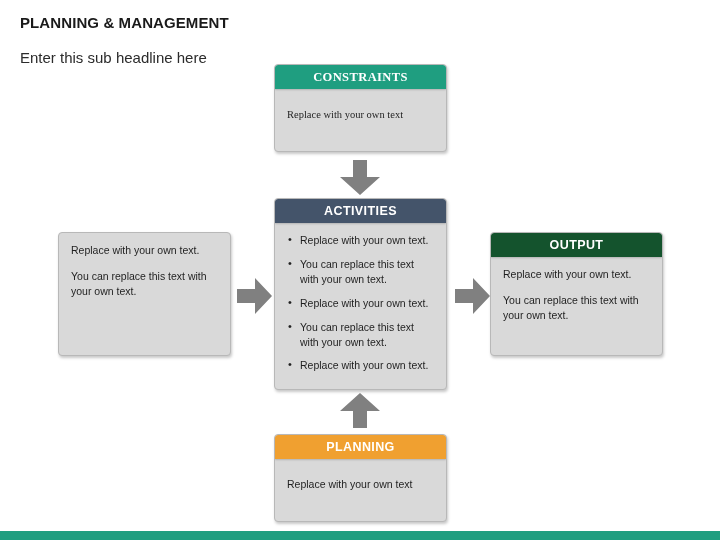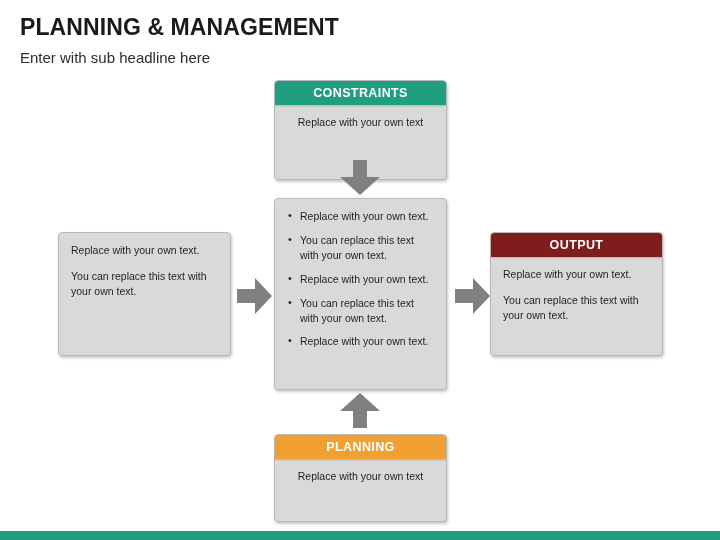--- a/index.html
+++ b/index.html
@@ -14,21 +14,21 @@
     background: #ffffff;
     font-family: "Liberation Sans", sans-serif;
     position: relative;
   }
 
   
   .page-title {
     position: absolute;
     left: 20px;
     top: 14px;
-    font-size: 23px;
+    font-size: 15px;
     font-weight: bold;
     color: #1a1a1a;
     letter-spacing: 0.1px;
     white-space: nowrap;
   }
 
   .page-subtitle {
     position: absolute;
     left: 20px;
     top: 49px;
@@ -64,22 +64,21 @@
     padding: 10px 12px 10px 12px;
     font-size: 10.5px;
     color: #1f1f1f;
     line-height: 1.45;
   }
 
   .card-body p { margin-bottom: 11px; }
   .card-body p:last-child { margin-bottom: 0; }
 
   .card-body.centered {
-    text-align: center;
-    padding-top: 10px;
+    padding-top: 18px;
   }
 
   
   ul.bullets {
     list-style: none;
     padding: 0;
     margin: 0;
   }
   ul.bullets li {
     position: relative;
@@ -93,21 +92,21 @@
   ul.bullets li::before {
     content: "\2022";
     position: absolute;
     left: 1px;
     top: -1px;
     font-size: 11px;
     color: #1f1f1f;
   }
 
   
-  #card-constraints { left: 274px; top: 80px;  width: 173px; height: 100px; }
+  #card-constraints { left: 274px; top: 64px;  width: 173px; height: 88px; font-family: Liberation Serif, serif; }
   #card-activities  { left: 274px; top: 198px; width: 173px; height: 192px; }
   #card-inputs      { left: 58px;  top: 232px; width: 173px; height: 124px; }
   #card-output      { left: 490px; top: 232px; width: 173px; height: 124px; }
   #card-enablers    { left: 274px; top: 434px; width: 173px; height: 88px; }
 
   
   .arrow {
     position: absolute;
     display: block;
   }
@@ -126,36 +125,37 @@
     width: 720px;
     height: 9px;
     background: #1f9e80;
   }
 </style>
 </head>
 <body>
 
 <div class="page-title">PLANNING &amp; MANAGEMENT</div>
 
-<div class="page-subtitle">Enter with sub headline here</div>
+<div class="page-subtitle">Enter this sub headline here</div>
 
 <div class="card" id="card-constraints">
   <div class="card-header" style="background:#1f9e80;">CONSTRAINTS</div>
   <div class="card-body centered">
     <span>Replace with your own text</span>
   </div>
 </div>
 
 <span class="arrow" id="arrow-constraints-to-activities">
   <svg width="44" height="36" viewBox="0 0 44 36">
     <polygon points="15,0 29,0 29,17 42,17 22,35 2,17 15,17" fill="#808080"></polygon>
   </svg>
 </span>
 
 <div class="card" id="card-activities">
+  <div class="card-header" style="background:#44546a;">ACTIVITIES</div>
   <div class="card-body">
     <ul class="bullets">
       <li>Replace with your own text.</li>
       <li>You can replace this text with your own text.</li>
       <li>Replace with your own text.</li>
       <li>You can replace this text with your own text.</li>
       <li>Replace with your own text.</li>
     </ul>
   </div>
 </div>
@@ -167,21 +167,21 @@
   </div>
 </div>
 
 <span class="arrow" id="arrow-inputs-to-activities">
   <svg width="36" height="38" viewBox="0 0 36 38">
     <polygon points="0,12 18,12 18,1 35,19 18,37 18,26 0,26" fill="#808080"></polygon>
   </svg>
 </span>
 
 <div class="card" id="card-output">
-  <div class="card-header" style="background:#7f1d1d;">OUTPUT</div>
+  <div class="card-header" style="background:#14532d;">OUTPUT</div>
   <div class="card-body">
     <p>Replace with your own text.</p>
     <p>You can replace this text with your own text.</p>
   </div>
 </div>
 
 <span class="arrow" id="arrow-activities-to-output">
   <svg width="36" height="38" viewBox="0 0 36 38">
     <polygon points="0,12 18,12 18,1 35,19 18,37 18,26 0,26" fill="#808080"></polygon>
   </svg>

